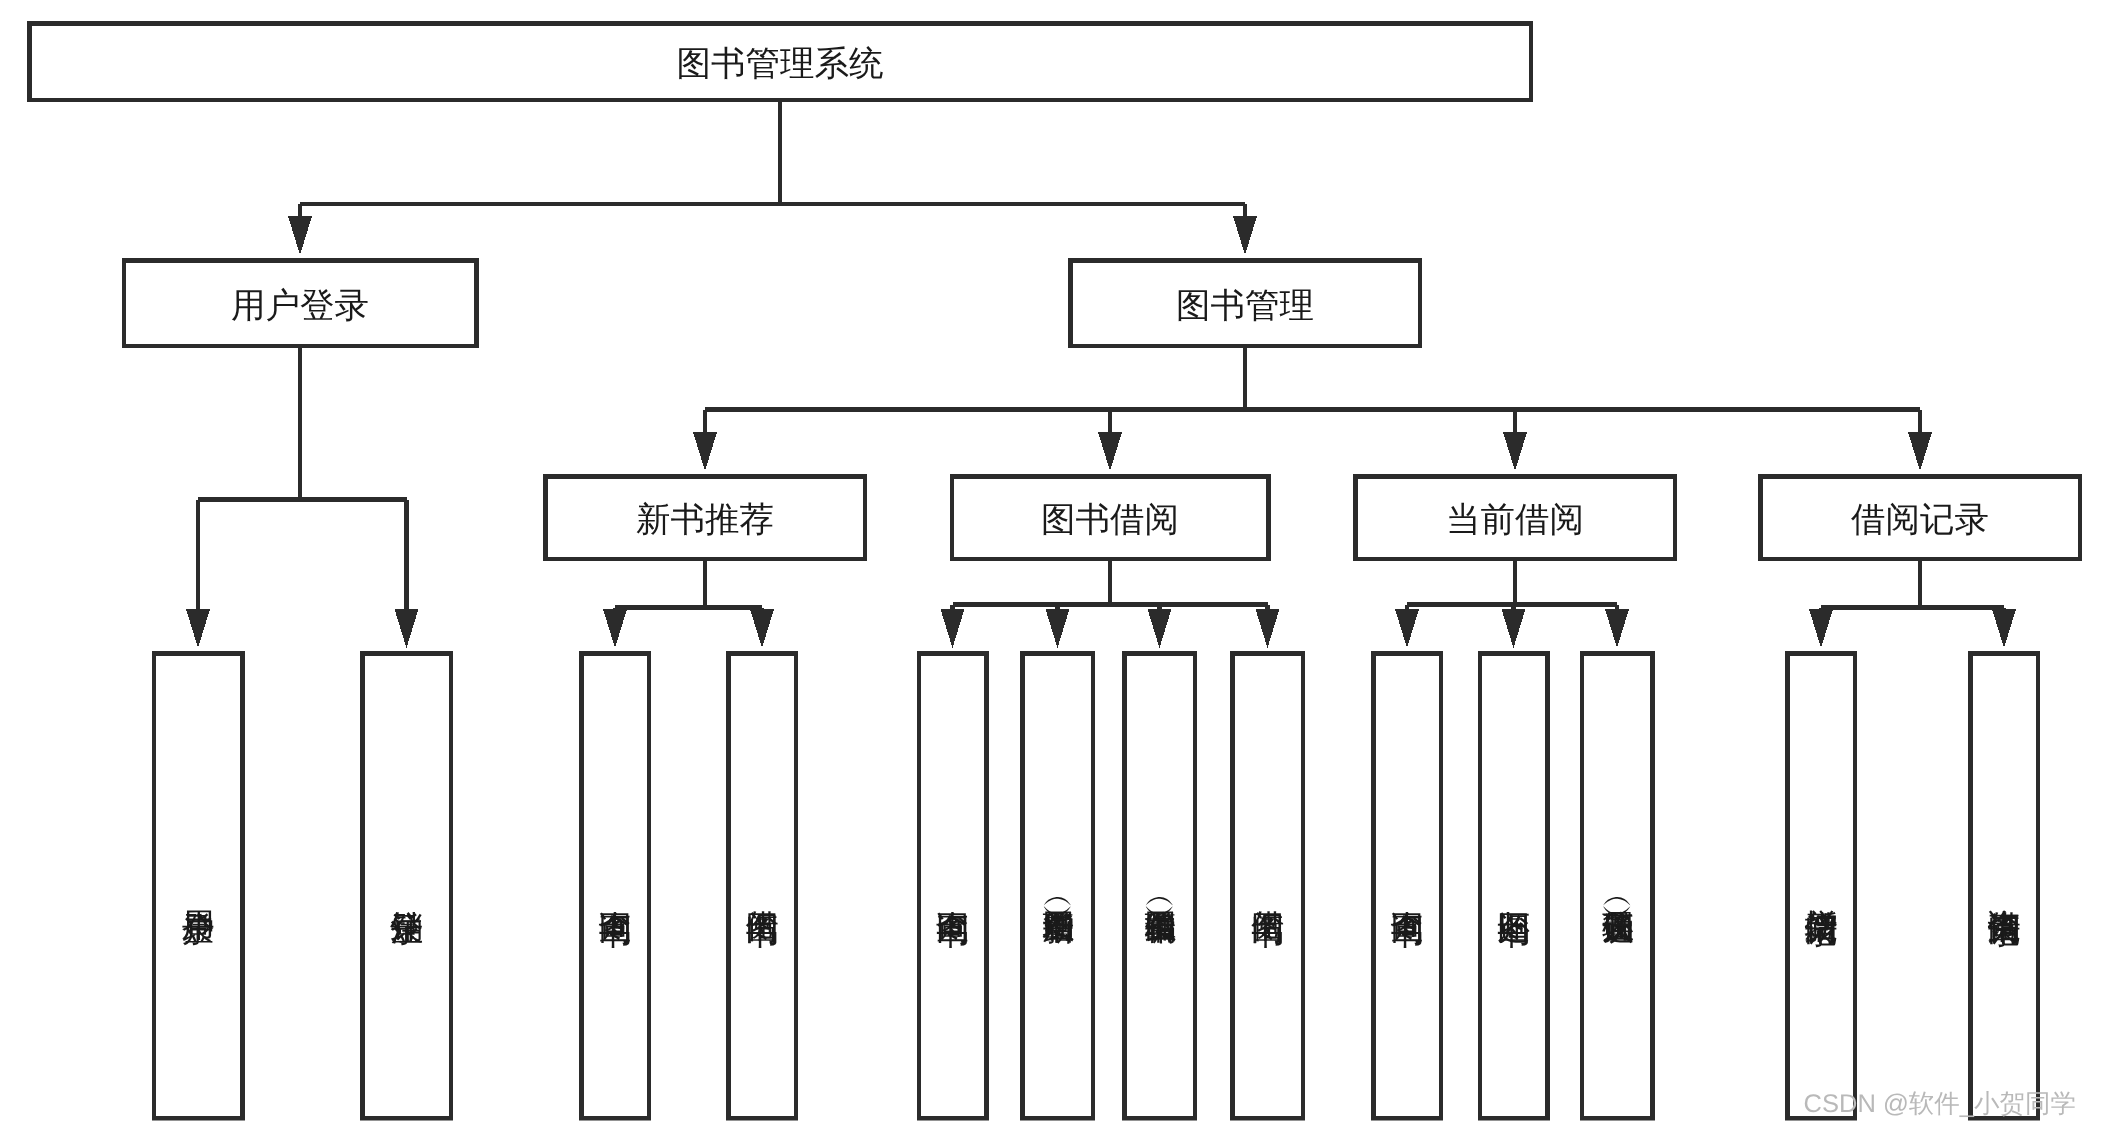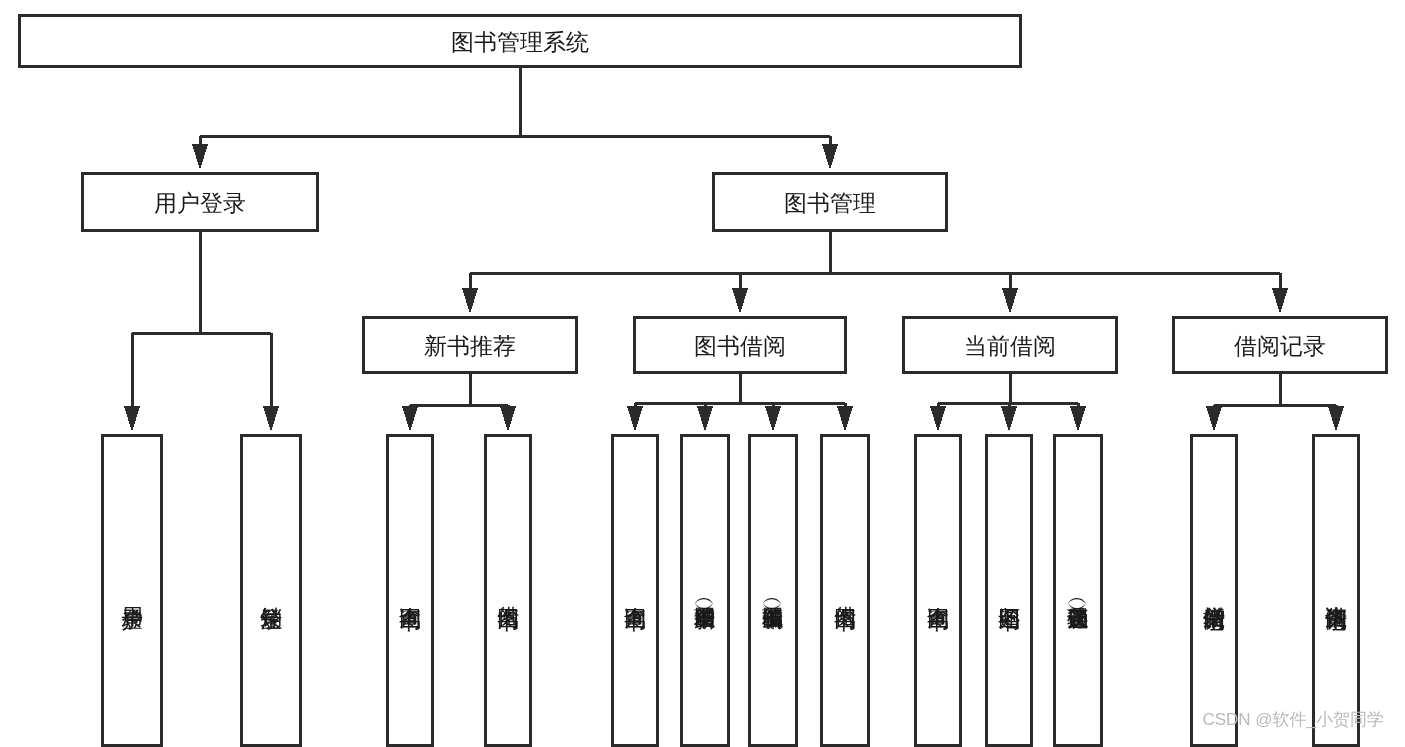--- a/index.html
+++ b/index.html
@@ -70,21 +70,21 @@
     white-space: nowrap;
     text-align: center;
   }
   .vertical-label.compact {
     font-size: 21px;
     letter-spacing: 0px;
   }
   #watermark {
     position: absolute;
     right: 8px;
-    bottom: 16px;
+    bottom: 0;
     font-family: "Liberation Sans", "DejaVu Sans", sans-serif;
     font-size: 17px;
     color: #b9b9b9;
     white-space: nowrap;
     user-select: none;
   }
 </style>
 </head>
 <body>
 

